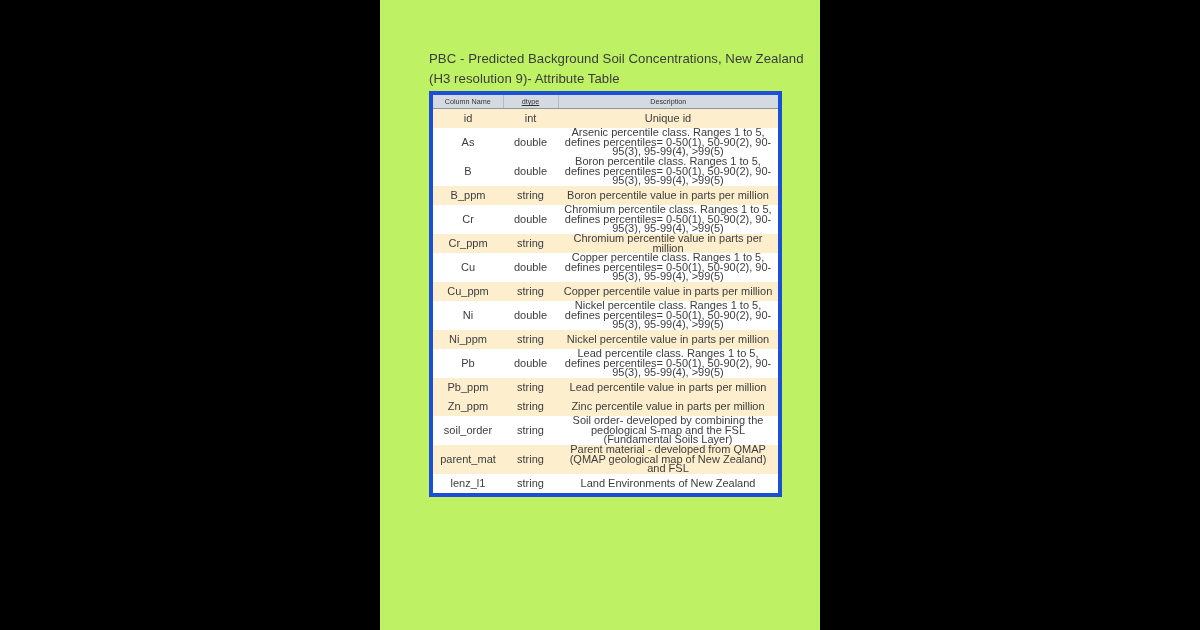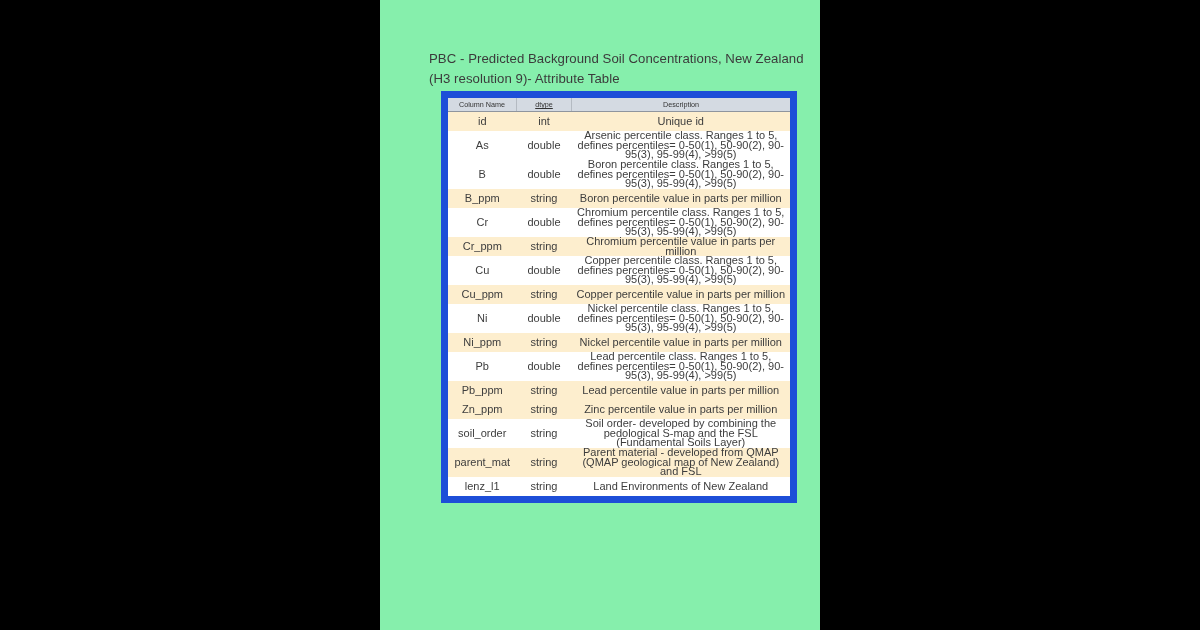--- a/index.html
+++ b/index.html
@@ -21,46 +21,46 @@
     position: absolute;
     inset: 0;
     background: #000000;
   }
   .page {
     position: absolute;
     left: 380px;
     top: 0;
     width: 440px;
     height: 630px;
-    background: #86efac;
+    background: #bef264;
   }
 
   
   .doc-title {
     position: absolute;
     left: 49px;
     top: 49px;
     width: 350px;
     font-size: 13.2px;
     line-height: 20px;
     color: #3b3b3b;
     letter-spacing: 0.05px;
     font-weight: 400;
   }
   .doc-title .line { display: block; white-space: pre; }
 
   
   .attr-table {
     position: absolute;
-    left: 61px;
+    left: 49px;
     top: 91px;
     width: 349px;
     border-collapse: collapse;
     table-layout: fixed;
-    border: 7px solid #1d4ed8;
+    border: 4px solid #1d4ed8;
   }
   .attr-table th,
   .attr-table td {
     padding: 0;
     margin: 0;
     vertical-align: middle;
     text-align: center;
     color: #3d3d3d;
   }
 

